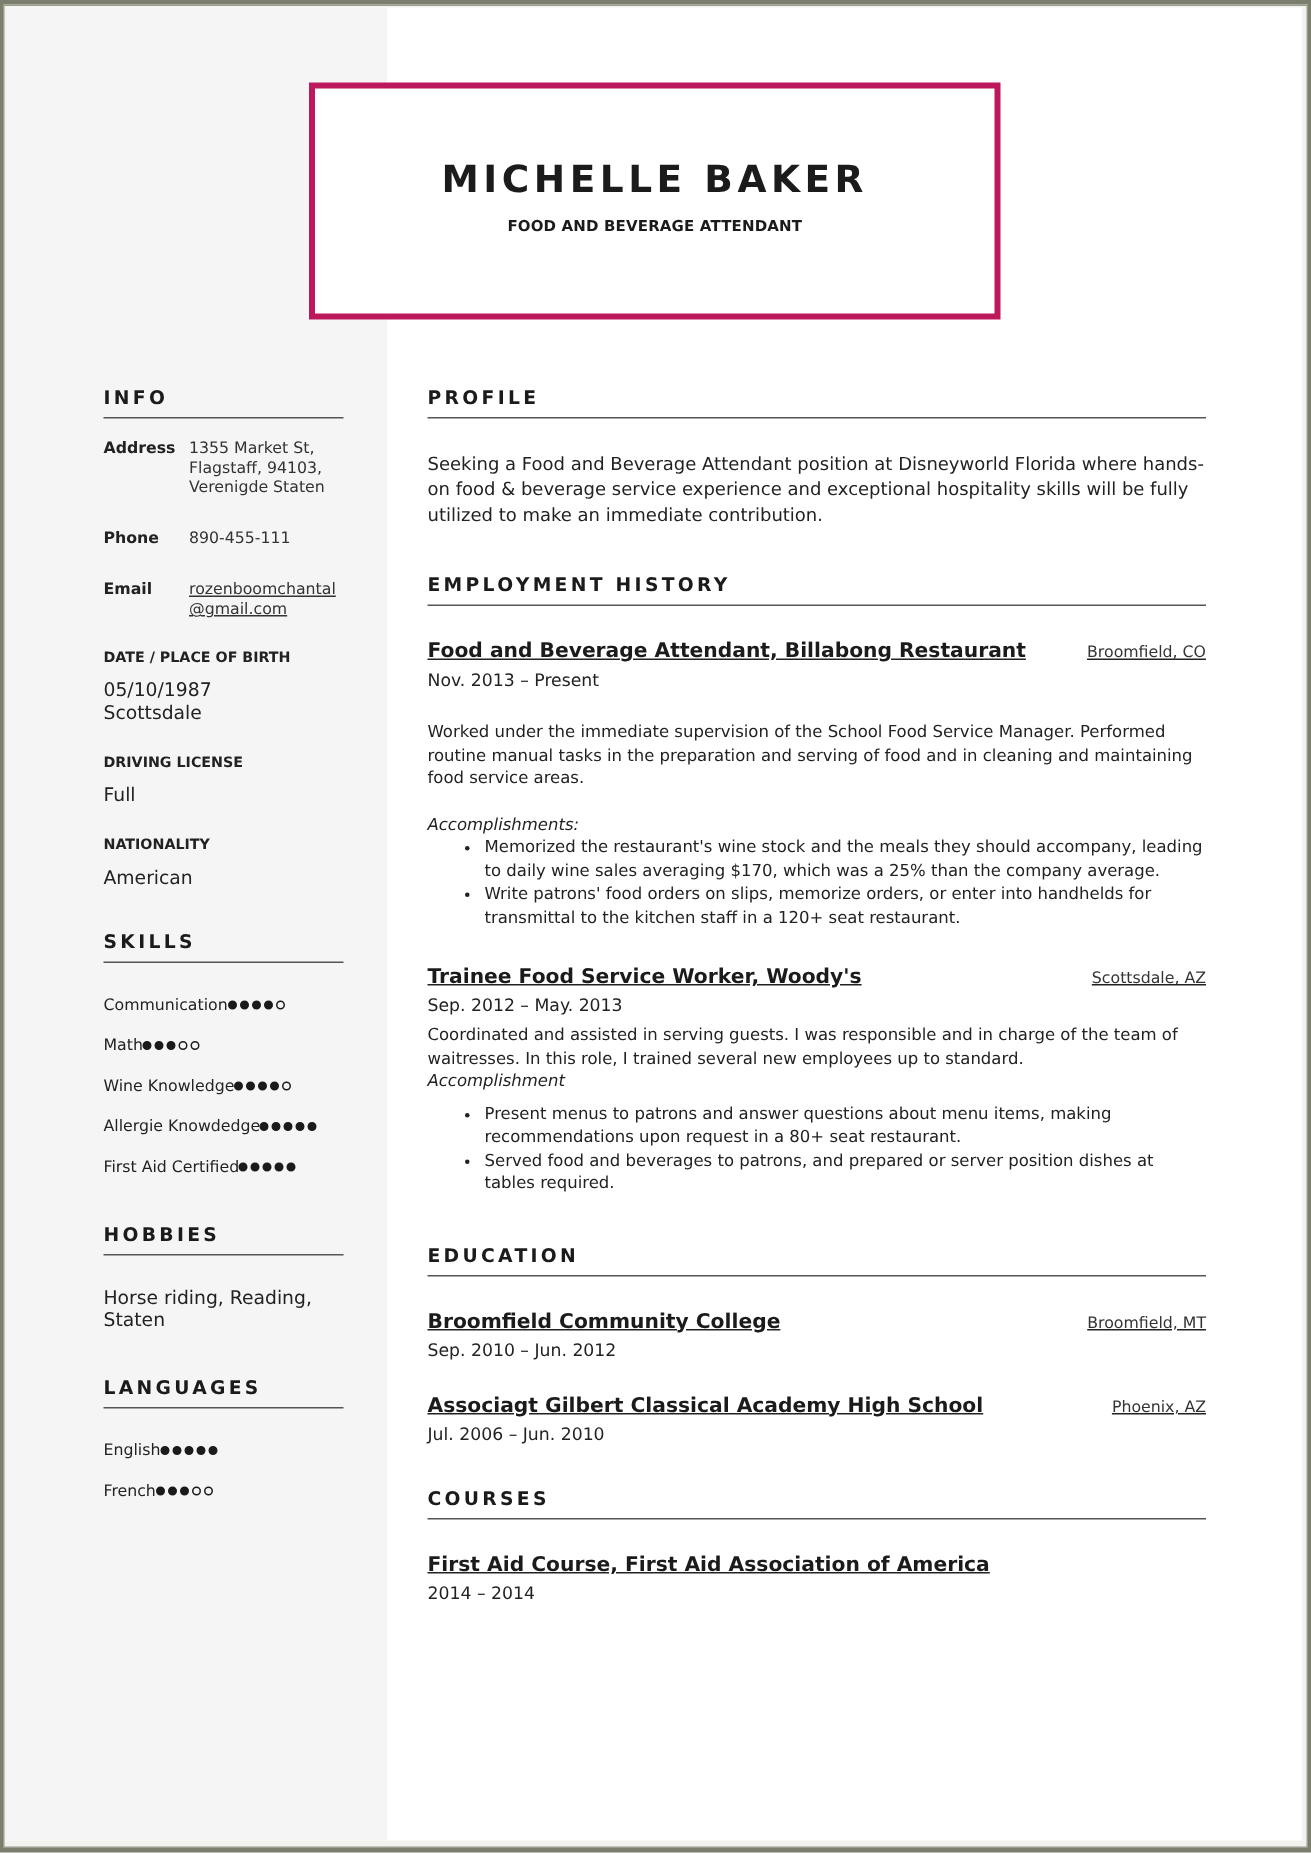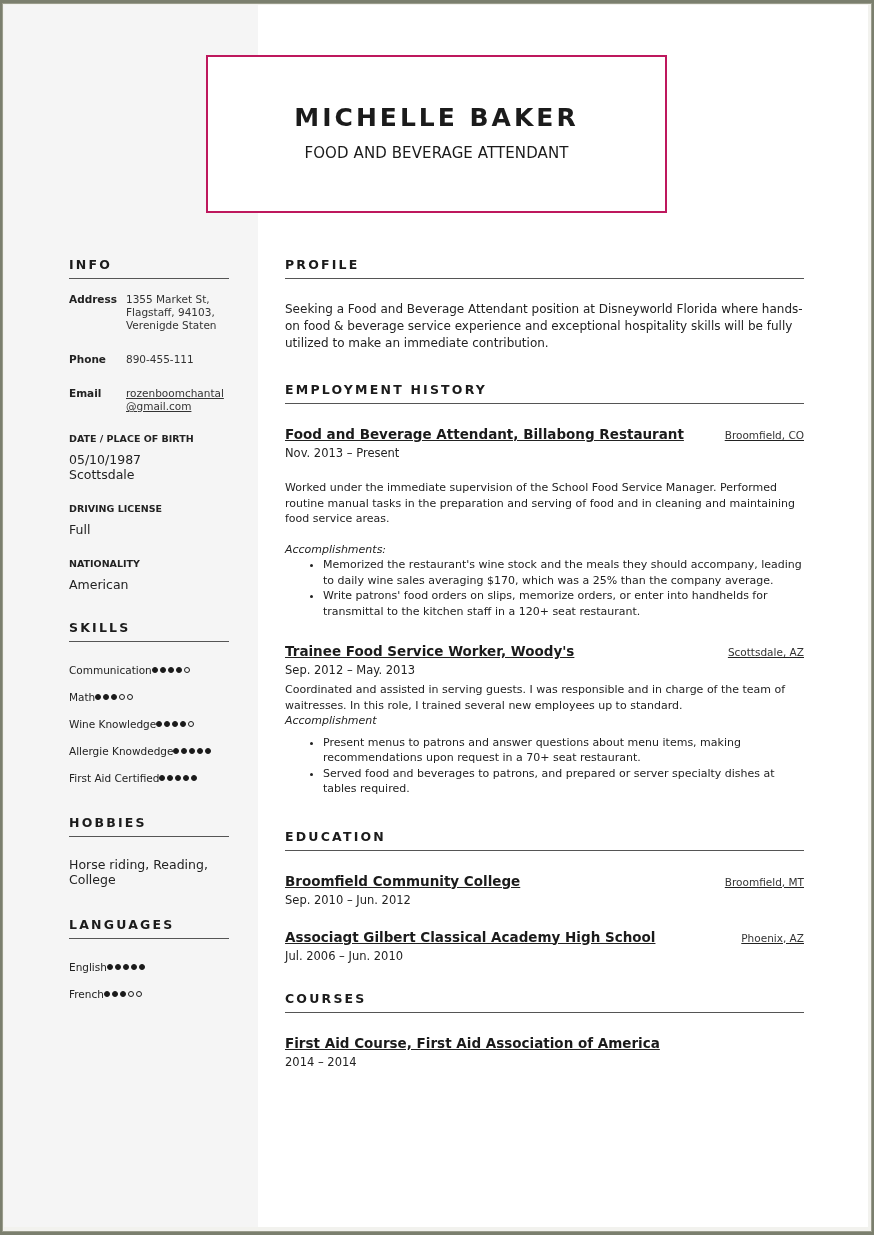--- a/index.html
+++ b/index.html
@@ -23,36 +23,37 @@
       overflow: hidden;
     }
     .sidebar-bg {
       position: absolute;
       left: 0; top: 0; width: 254px; height: 100%;
       background: #f5f5f5;
     }
     .header-box {
       position: absolute;
       left: 202px; top: 50px; width: 461px; height: 158px;
-      border: 2px solid #be185d;
+      border: 4px solid #be185d;
       background: #ffffff;
       text-align: center;
     }
     .name {
       margin-top: 46px;
       font-size: 25px;
       font-weight: bold;
       letter-spacing: 3px;
       color: #1b1b1b;
     }
     .job-title {
       margin-top: 12px;
-      font-size: 15px;
+      font-size: 10px;
       color: #1b1b1b;
       letter-spacing: 0.1px;
+      font-weight: bold;
     }
 
     
     .sidebar {
       position: absolute;
       left: 65px; top: 252px; width: 160px;
       font-size: 11px;
     }
     .side-heading {
       font-size: 12.5px;
@@ -235,21 +236,21 @@
             <span class="dot"></span>
             <span class="dot"></span>
             <span class="dot"></span>
           </span>
         </div>
       </div>
 
     <div class="side-heading" style="margin-top:24px">HOBBIES</div>
     <div class="hobbies-text">
       <div>Horse riding, Reading,</div>
-      <div>College</div>
+      <div>Staten</div>
     </div>
 
     <div class="side-heading" style="margin-top:30px">LANGUAGES</div>
     <div class="rated-list" id="languages-list">
         <div class="rated-row">
           <span>English</span>
           <span class="dots">
             <span class="dot"></span>
             <span class="dot"></span>
             <span class="dot"></span>
@@ -295,22 +296,22 @@
 
       <div class="entry" style="margin-top:24px">
         <div class="entry-head">
           <div class="entry-title">Trainee Food Service Worker, Woody's</div>
           <div class="entry-loc">Scottsdale, AZ</div>
         </div>
         <div class="entry-date">Sep. 2012 – May. 2013</div>
         <div class="entry-desc" style="margin-top:5px">Coordinated and assisted in serving guests. I was responsible and in charge of the team of waitresses. In this role, I trained several new employees up to standard.</div>
         <div class="entry-desc italic">Accomplishment</div>
         <ul class="bullets" style="margin-top:6px">
-          <li>Present menus to patrons and answer questions about menu items, making recommendations upon request in a 70+ seat restaurant.</li>
-          <li>Served food and beverages to patrons, and prepared or server specialty dishes at tables required.</li>
+          <li>Present menus to patrons and answer questions about menu items, making recommendations upon request in a 80+ seat restaurant.</li>
+          <li>Served food and beverages to patrons, and prepared or server position dishes at tables required.</li>
         </ul>
       </div>
     </div>
 
     <div class="section" style="margin-top:32px">
       <div class="main-heading">EDUCATION</div>
       <div class="entry">
         <div class="entry-head">
           <div class="entry-title">Broomfield Community College</div>
           <div class="entry-loc">Broomfield, MT</div>

